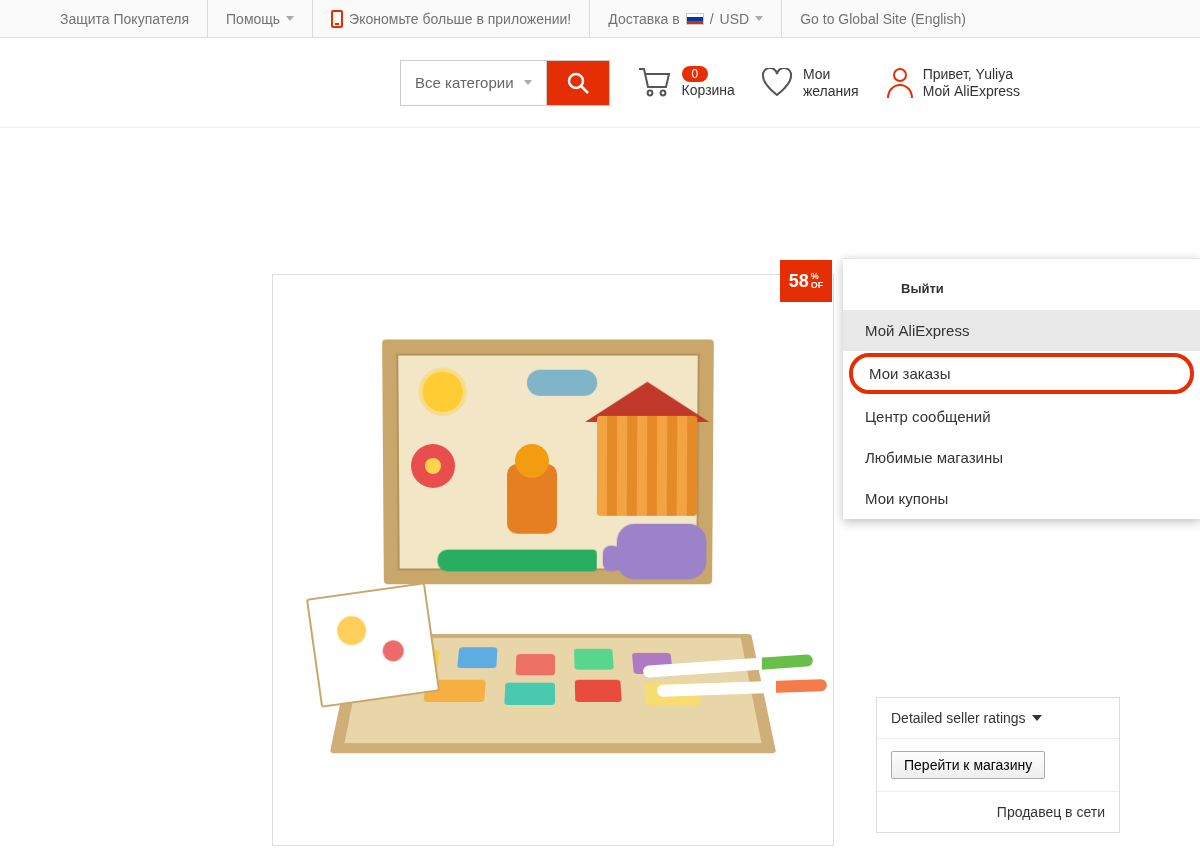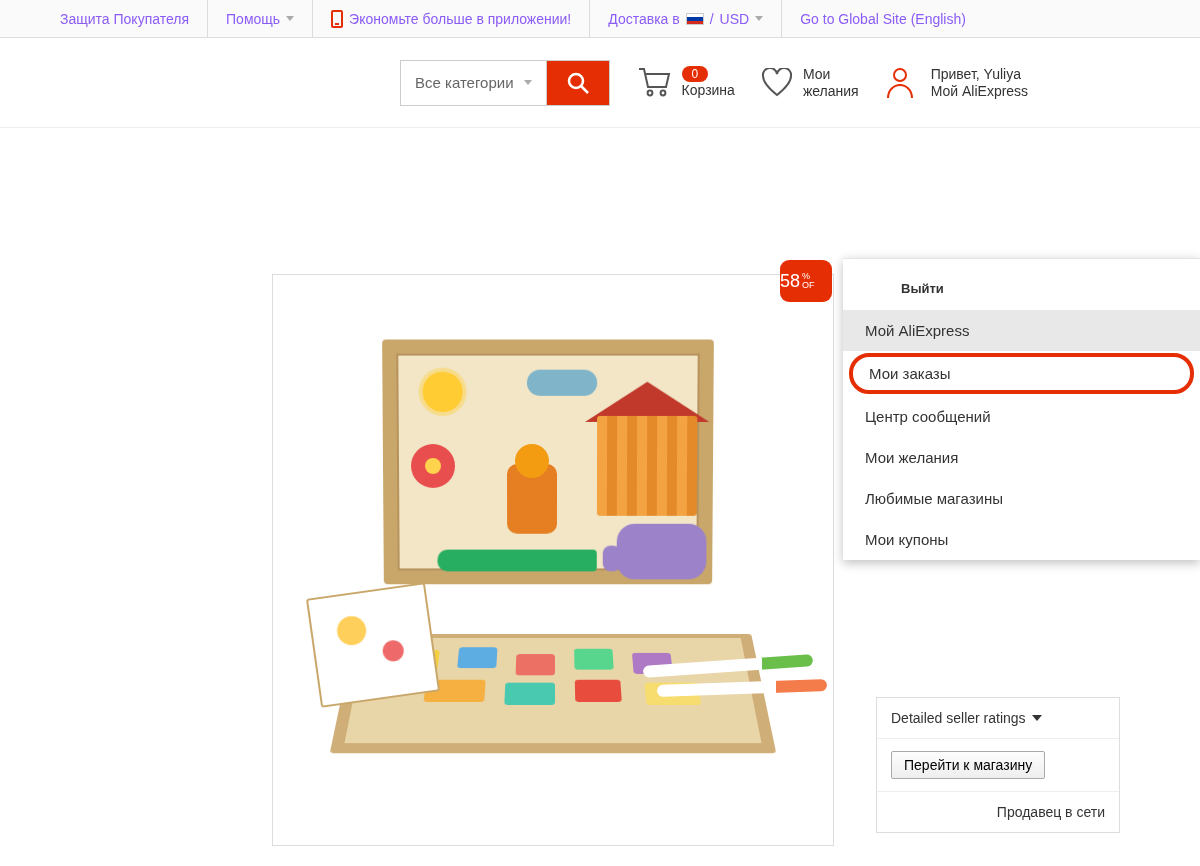--- a/index.html
+++ b/index.html
@@ -1,42 +1,42 @@
 <!DOCTYPE html>
 <html><head>
 <meta charset="utf-8">
 <style>
   * { box-sizing: border-box; margin: 0; padding: 0; }
   body { font-family: Arial, Helvetica, sans-serif; font-size: 14px; color: #333; background: #fff; width: 1200px; height: 866px; overflow: hidden; position: relative; }
-  .topbar { display: flex; border-bottom: 1px solid #ddd; height: 38px; align-items: stretch; background: #fafafa; color: #8b5cf6; }
+  .topbar { display: flex; border-bottom: 1px solid #ddd; height: 38px; align-items: stretch; background: #fafafa; color: #737373; }
   .topbar .cell { display: flex; align-items: center; padding: 0 18px; border-right: 1px solid #ddd; white-space: nowrap; cursor: pointer; gap: 6px; font-size: 14px; }
   .topbar .cell:first-child { padding-left: 60px; }
   .chev { width: 0; height: 0; border-left: 4px solid transparent; border-right: 4px solid transparent; border-top: 5px solid #aaa; display: inline-block; }
   .phone-ic { width: 12px; height: 18px; border: 2px solid #e62e04; border-radius: 2px; position: relative; }
   .phone-ic::after { content: ""; position: absolute; bottom: 1px; left: 50%; transform: translateX(-50%); width: 4px; height: 2px; background: #e62e04; }
   .flag { width: 18px; height: 12px; background: linear-gradient(to bottom, #fff 33%, #0039a6 33%, #0039a6 66%, #d52b1e 66%); border: 1px solid #ccc; }
   .header { display: flex; align-items: center; height: 90px; padding: 0 24px 0 0; gap: 0; border-bottom: 1px solid #eee; }
   .header-spacer { flex: 0 0 400px; }
   .catbox { display: flex; align-items: center; height: 46px; border: 1px solid #ccc; }
   .catbox .catsel { display: flex; align-items: center; gap: 10px; padding: 2px 14px; border-right: 1px solid #ccc; height: 100%; color: #666; font-size: 15px; }
   .catbox .searchbtn { width: 62px; height: 100%; background: #e62e04; display: flex; align-items: center; justify-content: center; cursor: pointer; }
   .searchbtn svg { width: 24px; height: 24px; stroke: #fff; fill: none; stroke-width: 2.5; }
   .cart { display: flex; align-items: center; gap: 10px; margin-left: 26px; cursor: pointer; }
   .cart-ic svg { width: 36px; height: 32px; stroke: #555; fill: none; stroke-width: 2; }
   .cart-col { display: flex; flex-direction: column; line-height: 1.2; font-size: 14px; }
   .badge { background: #e62e04; color: #fff; border-radius: 10px; padding: 1px 10px; font-size: 12px; width: fit-content; }
   .wish { display: flex; align-items: center; gap: 10px; margin-left: 26px; cursor: pointer; }
   .wish svg { width: 32px; height: 30px; stroke: #555; fill: none; stroke-width: 2; }
   .wish-col { display: flex; flex-direction: column; line-height: 1.2; font-size: 14px; }
-  .account { display: flex; align-items: center; gap: 16px; margin-left: 26px; cursor: pointer; padding-right: 10px; }
+  .account { display: flex; align-items: center; gap: 8px; margin-left: 26px; cursor: pointer; padding-right: 10px; }
   .account svg { width: 30px; height: 34px; stroke: #e62e04; fill: none; stroke-width: 2; }
   .account-col { display: flex; flex-direction: column; line-height: 1.2; font-size: 14px; }
   .content { position: relative; padding: 0; height: calc(866px - 38px - 90px); }
   .product-area { position: absolute; left: 272px; top: 146px; width: 562px; height: 572px; border: 1px solid #ddd; display:flex; align-items:center; justify-content:center; }
-  .sale-badge { position: absolute; left: 780px; top: 132px; width: 52px; height: 42px; background: #e62e04; color: #fff; display: flex; align-items:center; font-weight:normal; font-size:18px;border-radius:9px; }
+  .sale-badge { position: absolute; left: 780px; top: 132px; width: 52px; height: 42px; background: #e62e04; color: #fff; display: flex; align-items:center; justify-content:center; font-weight:bold; font-size:18px; }
   .sale-badge span.small { font-size: 9px; line-height:1; margin-left:2px; }
   .dropdown { position: absolute; left: 843px; top: 130px; width: 357px; background: #fff; box-shadow: 0 3px 10px rgba(0,0,0,.25); border-top:1px solid #e5e5e5; }
   .dropdown .dd-head { padding: 22px 10px 14px; font-weight: bold; font-size: 13px; margin-left: 48px; }
   .dropdown .dd-item { padding: 12px 22px; font-size: 15px; color:#333; cursor:pointer; }
   .dropdown .dd-item.hov { background: #e8e8e8; }
   .dropdown .dd-item.hl { border: 4px solid #e62e04; border-radius: 20px; margin: 2px 6px; padding: 8px 16px; }
   .arrow { position: absolute; left: 1077px; top: 147px; }
   .arrow .shaft { width: 40px; height: 78px; background: #e62e04; }
   .arrow .head { width: 0; height: 0; border-left: 36px solid transparent; border-right: 36px solid transparent; border-top: 44px solid #e62e04; margin-left: -16px; }
   .side-panel { position: absolute; left: 876px; top: 569px; width: 244px; border:1px solid #ddd; background:#fff; }
@@ -186,21 +186,20 @@
   <div class="arrow">
     <div class="shaft"></div>
     <div class="head"></div>
   </div>
 
   <div class="dropdown">
     <div class="dd-head">Выйти</div>
     <div class="dd-item hov">Мой AliExpress</div>
     <div class="dd-item hl">Мои заказы</div>
     <div class="dd-item">Центр сообщений</div>
-    <div class="dd-item">Мои желания</div>
     <div class="dd-item">Любимые магазины</div>
     <div class="dd-item">Мои купоны</div>
   </div>
 
   <div class="side-panel">
     <div class="sp-row">
       <span>Detailed seller ratings</span>
       <span class="black-tri"></span>
     </div>
     <div class="sp-row">

